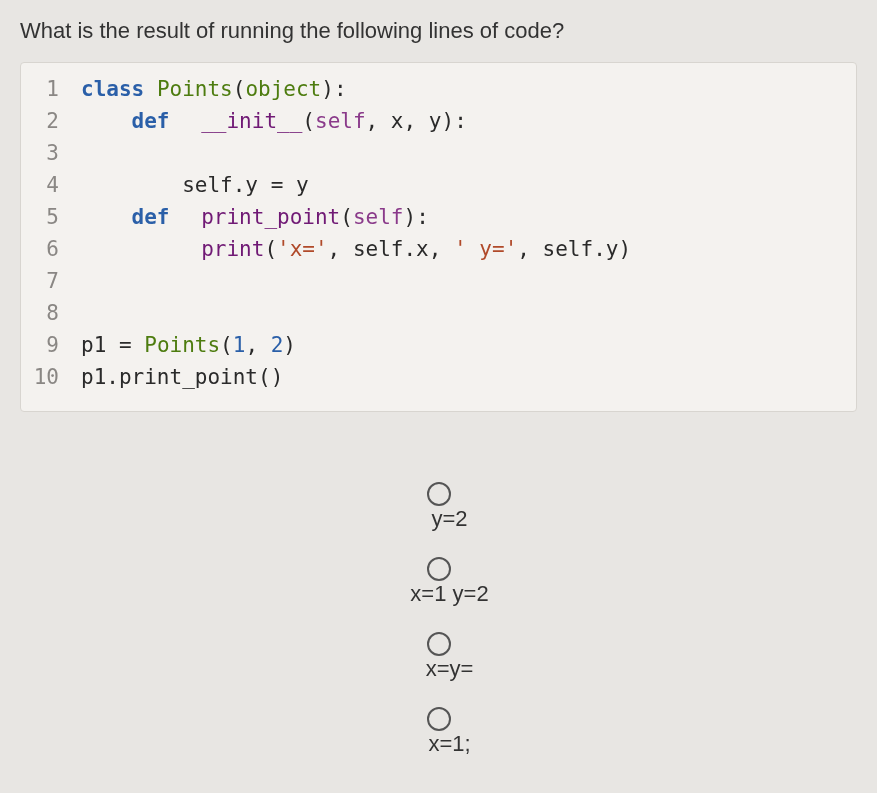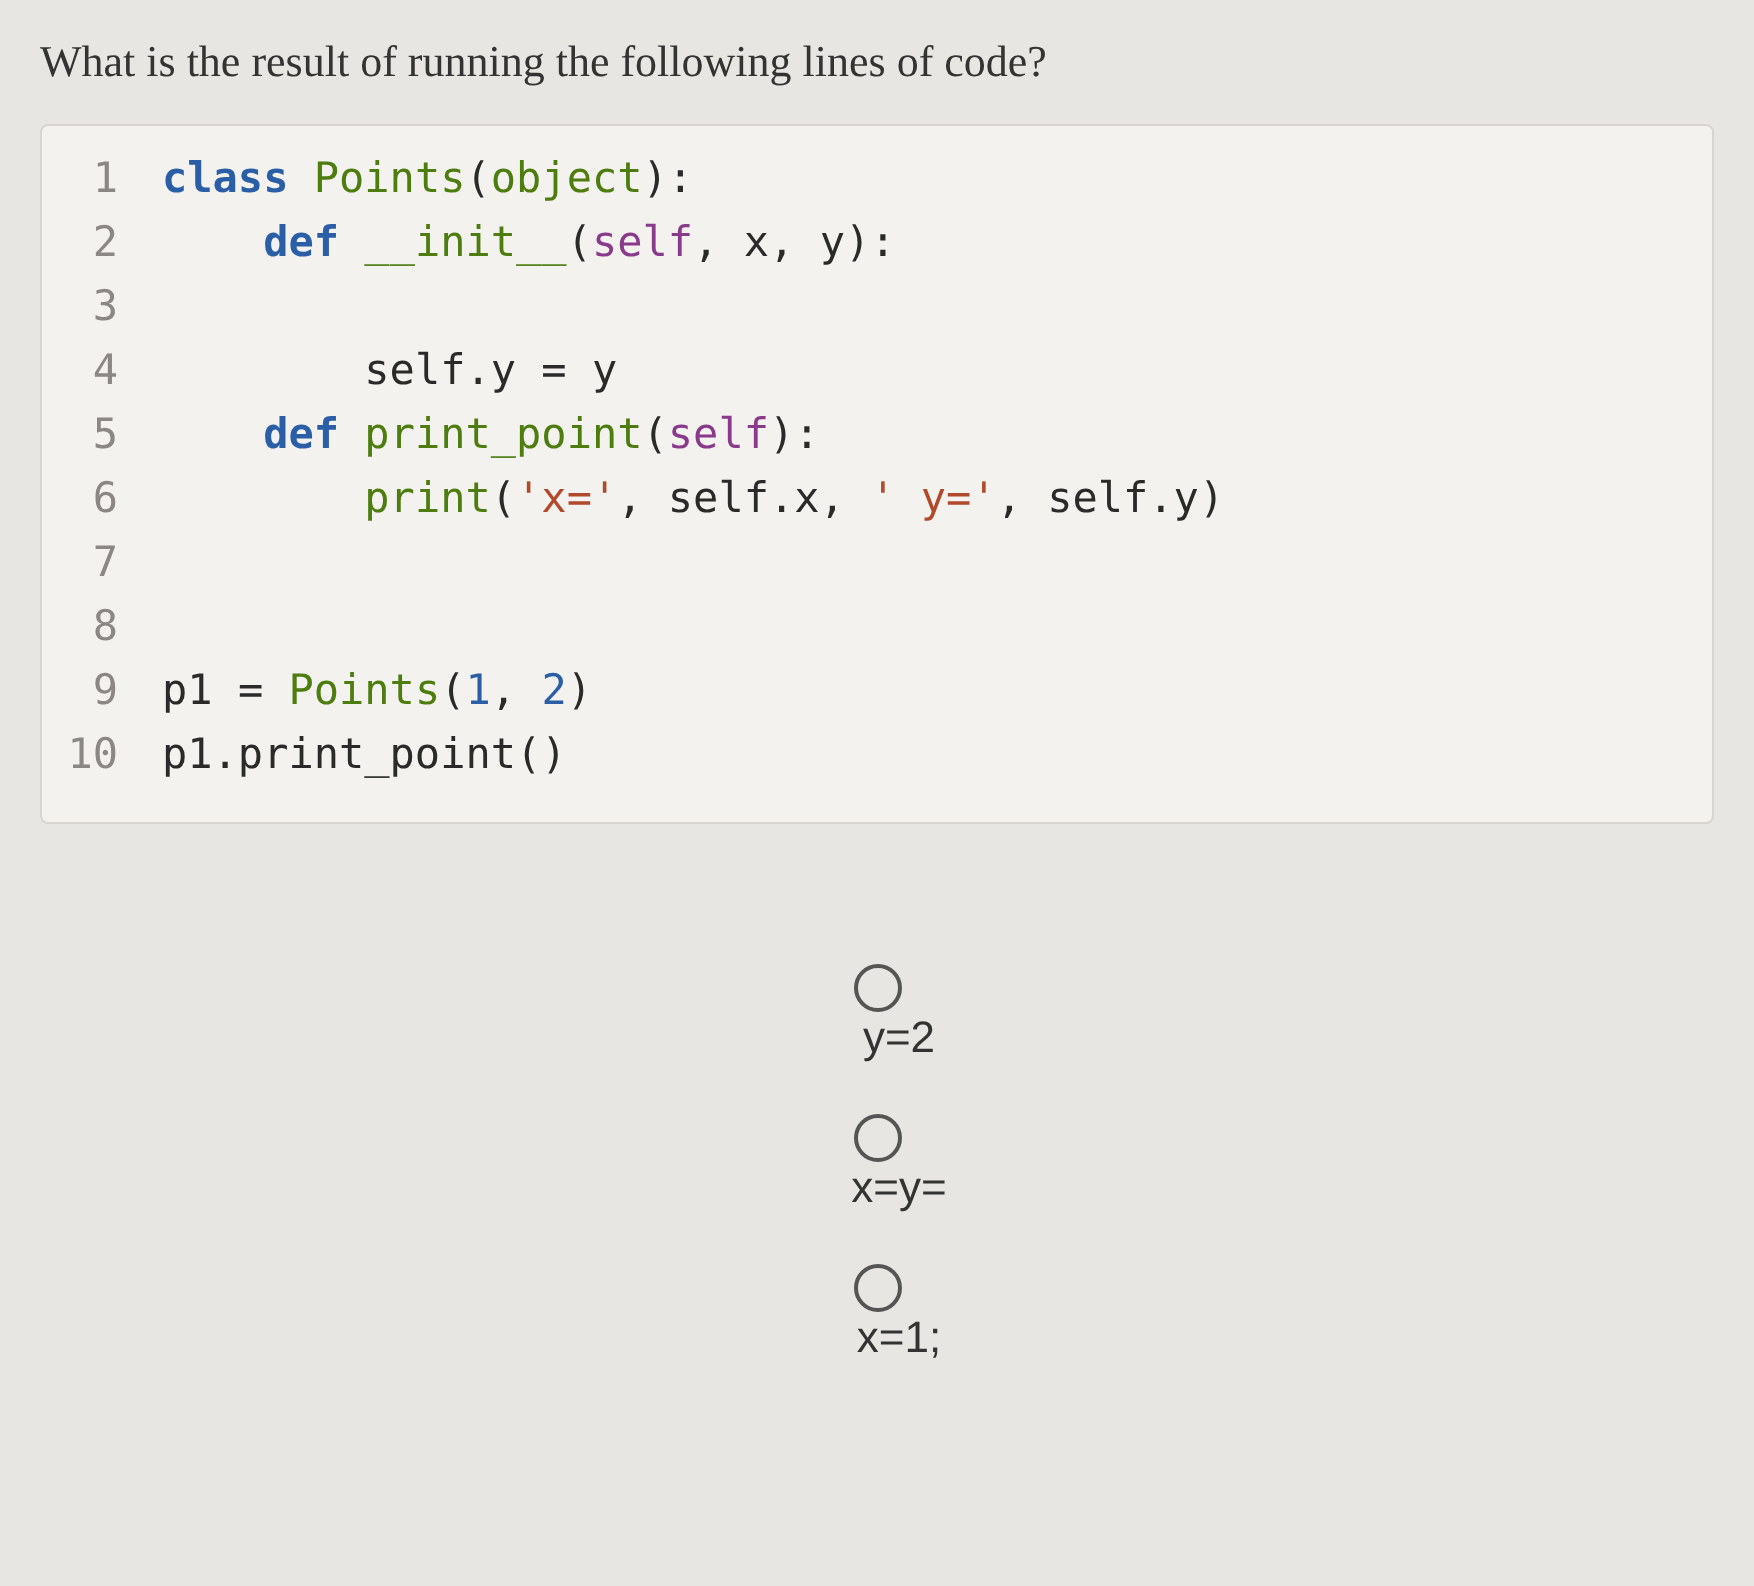--- a/index.html
+++ b/index.html
@@ -13,21 +13,20 @@
       background: #e8e6e3;
       font-family: Arial, Helvetica, sans-serif;
       color: #2a2a2a;
       padding: 18px 20px;
     }
     .question-text {
       font-size: 22px;
       font-weight: 500;
       color: #333;
       margin-bottom: 18px;
-      font-family: Liberation Serif, serif;
     }
     .code-block {
       background: #f4f2ef;
       border: 1px solid #d8d5d0;
       border-radius: 4px;
       padding: 10px 0 18px 0;
       margin-bottom: 70px;
     }
     .code-row {
       display: flex;
@@ -45,21 +44,21 @@
       user-select: none;
     }
     .code-line {
       font-family: Consolas, Menlo, monospace;
       font-size: 21px;
       white-space: pre;
       color: #2a2a2a;
     }
     .kw { color: #2a5fa8; font-weight: 600; }
     .cls { color: #4d7c0f; }
-    .fn { color: #4d7c0f; }
+    .fn { color: #701a75; margin-left: 19px; }
     .self-ref { color: #8a3a8a; }
     .str { color: #b04a2a; }
     .num { color: #2a5fa8; }
     .paren { color: #2a2a2a; }
     .plain { color: #2a2a2a; }
 
     .options {
       padding-left: 22px;
     }
     .option {
@@ -129,19 +128,23 @@
   </div>
 </div>
 
 <div class="options">
   <div class="option">
     <div class="radio"></div>
     <div class="option-label">y=2</div>
   </div>
   <div class="option">
     <div class="radio"></div>
+    <div class="option-label">x=1 y=2</div>
+  </div>
+  <div class="option">
+    <div class="radio"></div>
     <div class="option-label">x=y=</div>
   </div>
   <div class="option">
     <div class="radio"></div>
     <div class="option-label">x=1;</div>
   </div>
 </div>
 
 </body></html>

